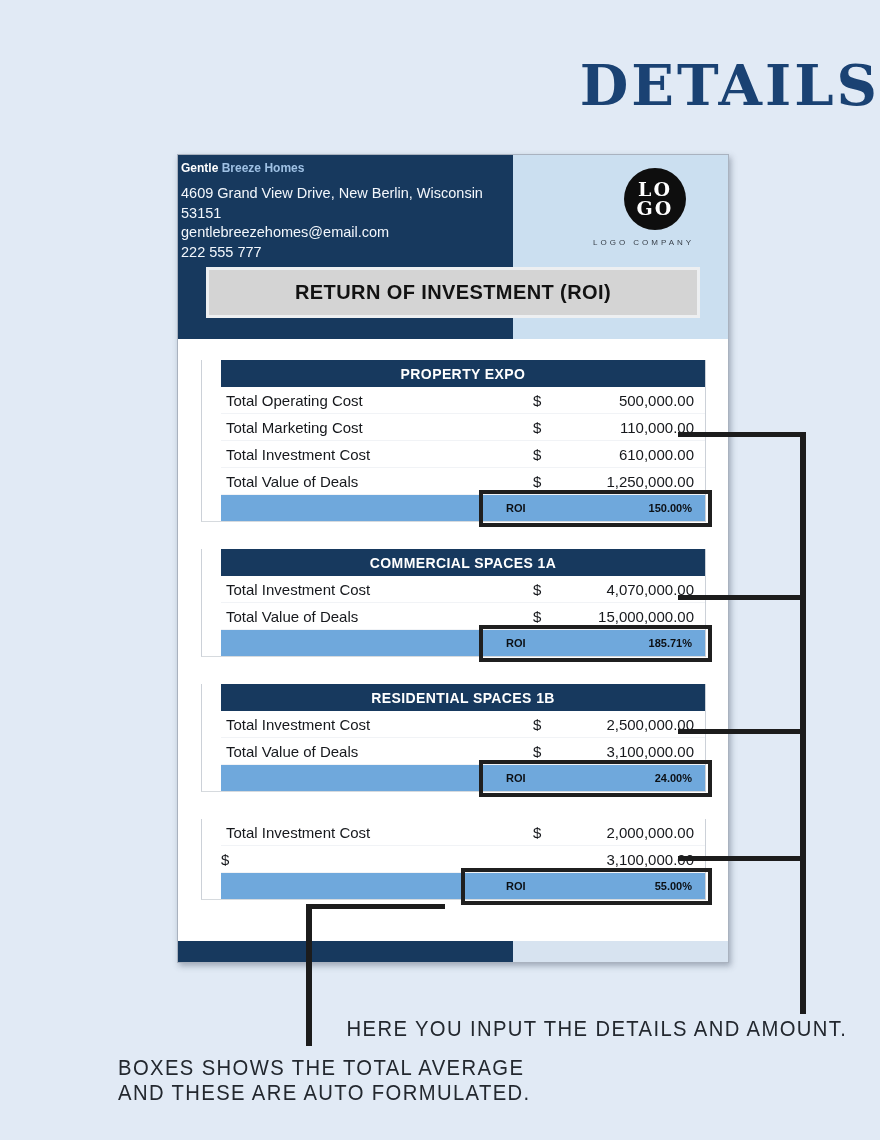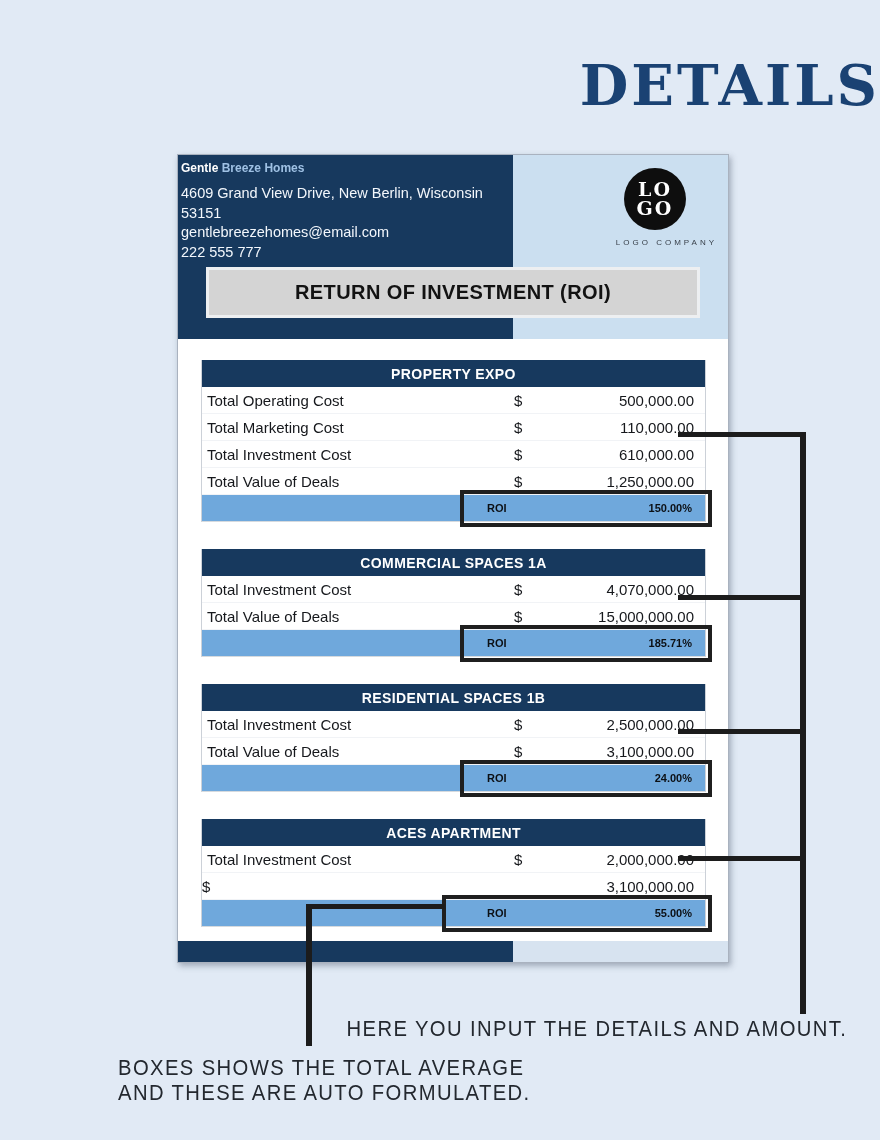--- a/index.html
+++ b/index.html
@@ -30,41 +30,41 @@
   .doc-header { position:absolute; top:0; left:0; width:100%; height:184px; }
   .header-navy  { position:absolute; left:0; top:0; width:335px; height:184px; background:#17395e; }
   .header-light { position:absolute; left:335px; top:0; right:0; height:184px; background:#cbdff0; }
 
   .company { position:absolute; left:3px; top:6px; width:330px; color:#fff; }
   .company-name { font-size:12px; font-weight:bold; margin-bottom:9px; }
   .company-name .nm1 { color:#ffffff; }
   .company-name .nm2 { color:#9fc1e4; }
   .company-line { font-size:14.5px; line-height:19.5px; color:#f3f7fc; }
 
-  .logo-block { position:absolute; left:415px; top:13px; width:124px; text-align:right; }
+  .logo-block { position:absolute; left:415px; top:13px; width:124px; text-align:left; }
   .logo-circle {
     width:62px; height:62px; border-radius:50%; background:#0e0e0e;
     margin:0 auto; color:#ffffff;
     font-family:"DejaVu Serif", serif; font-weight:bold; font-size:19px;
     line-height:1.02; letter-spacing:2px;
     display:flex; flex-direction:column; align-items:center; justify-content:center;
   }
   .logo-caption { margin-top:8px; font-size:8px; letter-spacing:3px; color:#39414b; white-space:nowrap; }
 
   .roi-bar {
     position:absolute; left:28px; top:112px; width:494px; height:51px;
     background:#d4d4d4; border:3px solid #edeff1;
     display:flex; align-items:center; justify-content:center;
     font-size:20px; font-weight:bold; color:#121212; letter-spacing:0.4px;
   }
 
   
   .sections { position:absolute; left:23px; top:205px; width:505px; }
   .section { position:relative; margin-bottom:27px; background:#fff;
-             border-left:1px solid #ccd1d8; border-right:1px solid #ccd1d8; border-bottom:1px solid #d6dade; }
+             border-left:1px solid #ccd1d8; border-right:1px solid #ccd1d8; border-bottom:1px solid #d6dade;padding-left:19px; }
   .section-header {
     height:27px; background:#17395e; color:#ffffff; font-weight:bold;
     font-size:14px; letter-spacing:0.4px;
     display:flex; align-items:center; justify-content:center;
   }
   .row { height:27px; display:flex; align-items:center; font-size:15px; color:#16181c;
          background:#fff; border-bottom:1px solid #f1f3f6;justify-content:center; }
   .row-label  { width:312px; padding-left:5px; }
   .row-cur    { width:60px; }
   .row-amount { flex:1; text-align:right; padding-right:11px; }
@@ -190,21 +190,20 @@
             <div class="row-cur">$</div>
             <div class="row-amount">3,100,000.00</div>
           </div>
           <div class="roi-row">
             <div class="roi-box"></div>
             <div class="roi-label">ROI</div>
             <div class="roi-value">24.00%</div>
           </div>
         </div>
         <div class="section">
-          <div class="section-header">ACES APARTMENT</div>
           <div class="row">
             <div class="row-label">Total Investment Cost</div>
             <div class="row-cur">$</div>
             <div class="row-amount">2,000,000.00</div>
           </div>
           <div class="row">
             <div class="row-cur">$</div>
             <div class="row-amount">3,100,000.00</div>
           </div>
           <div class="roi-row">

